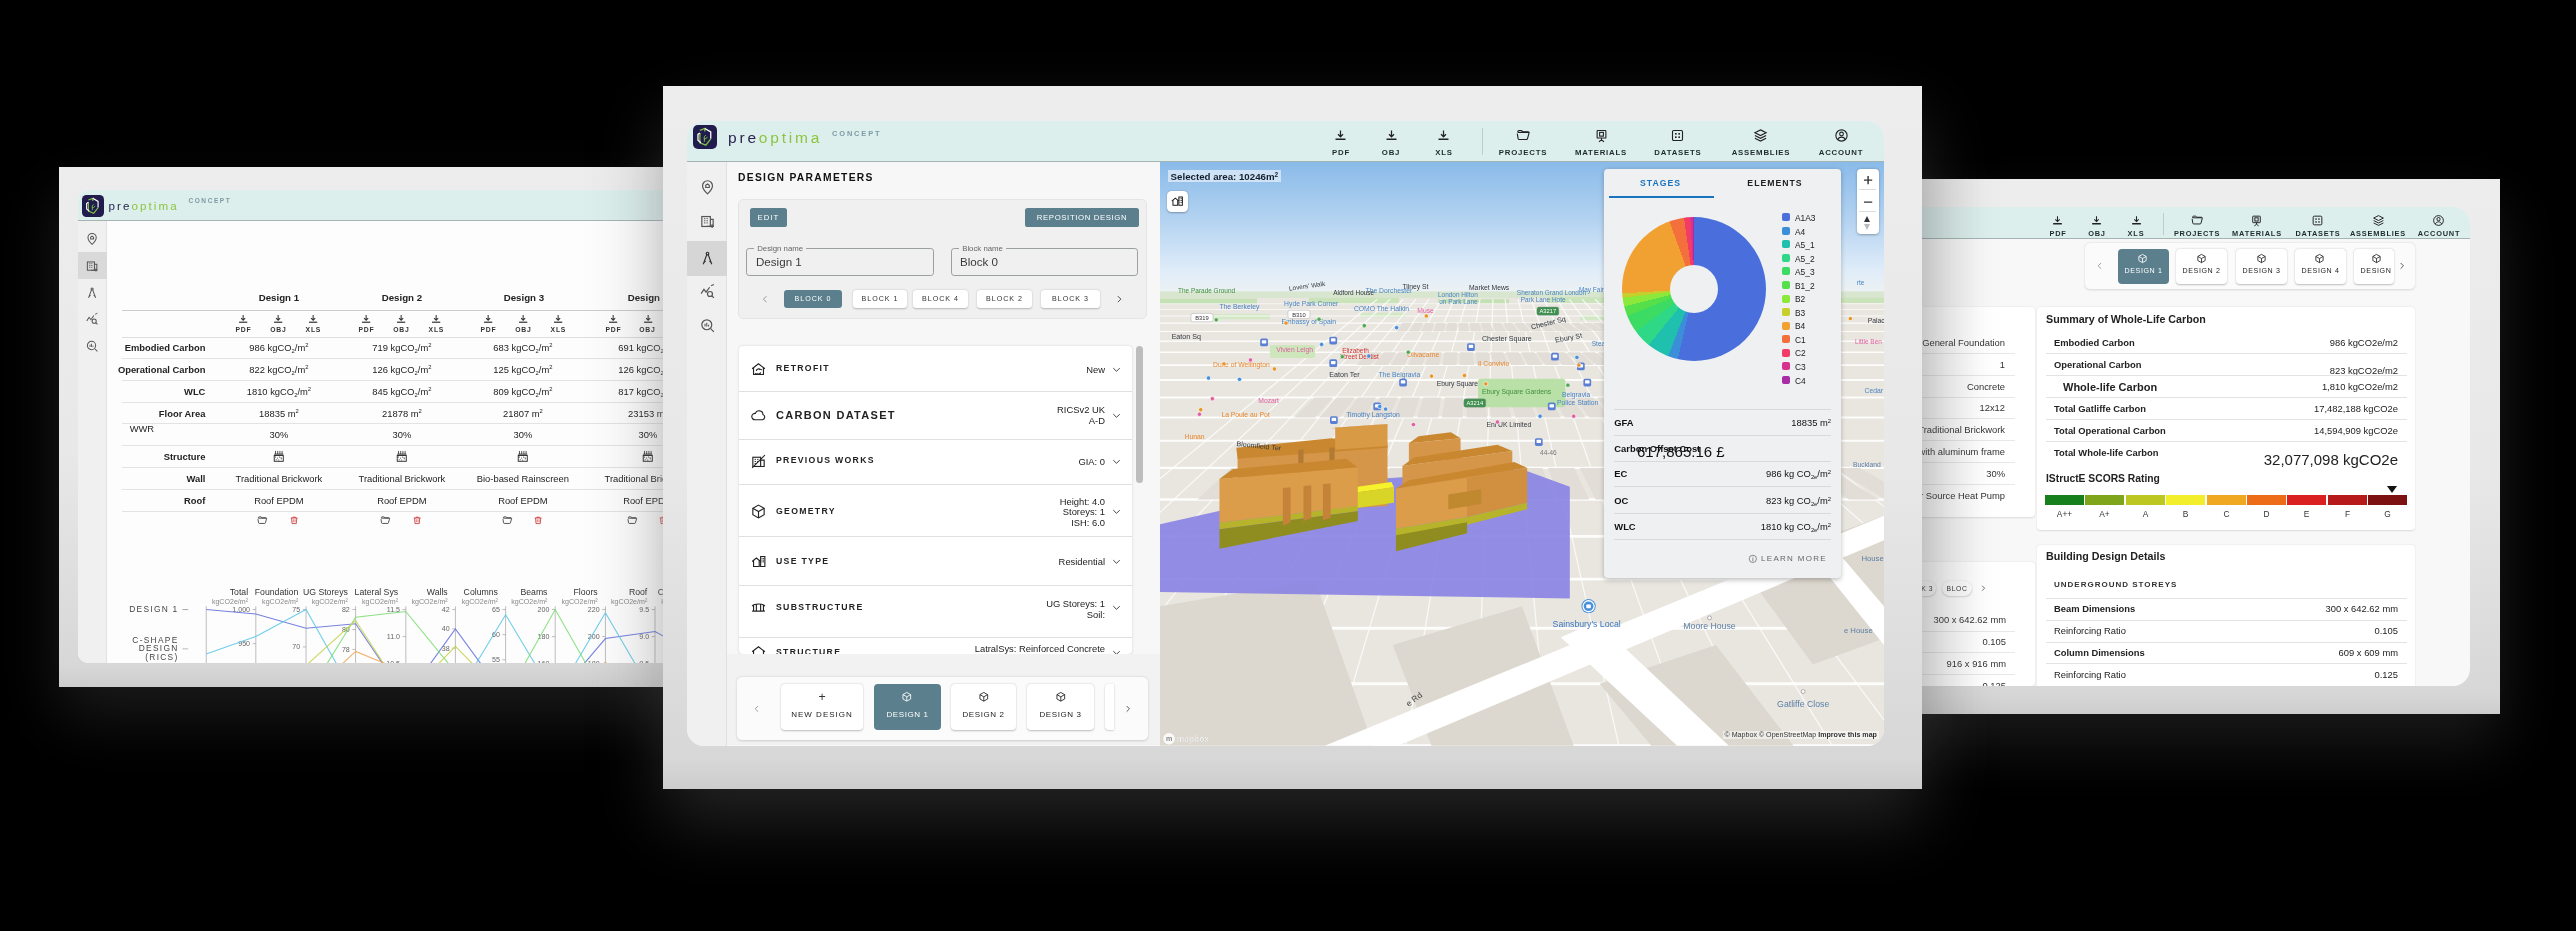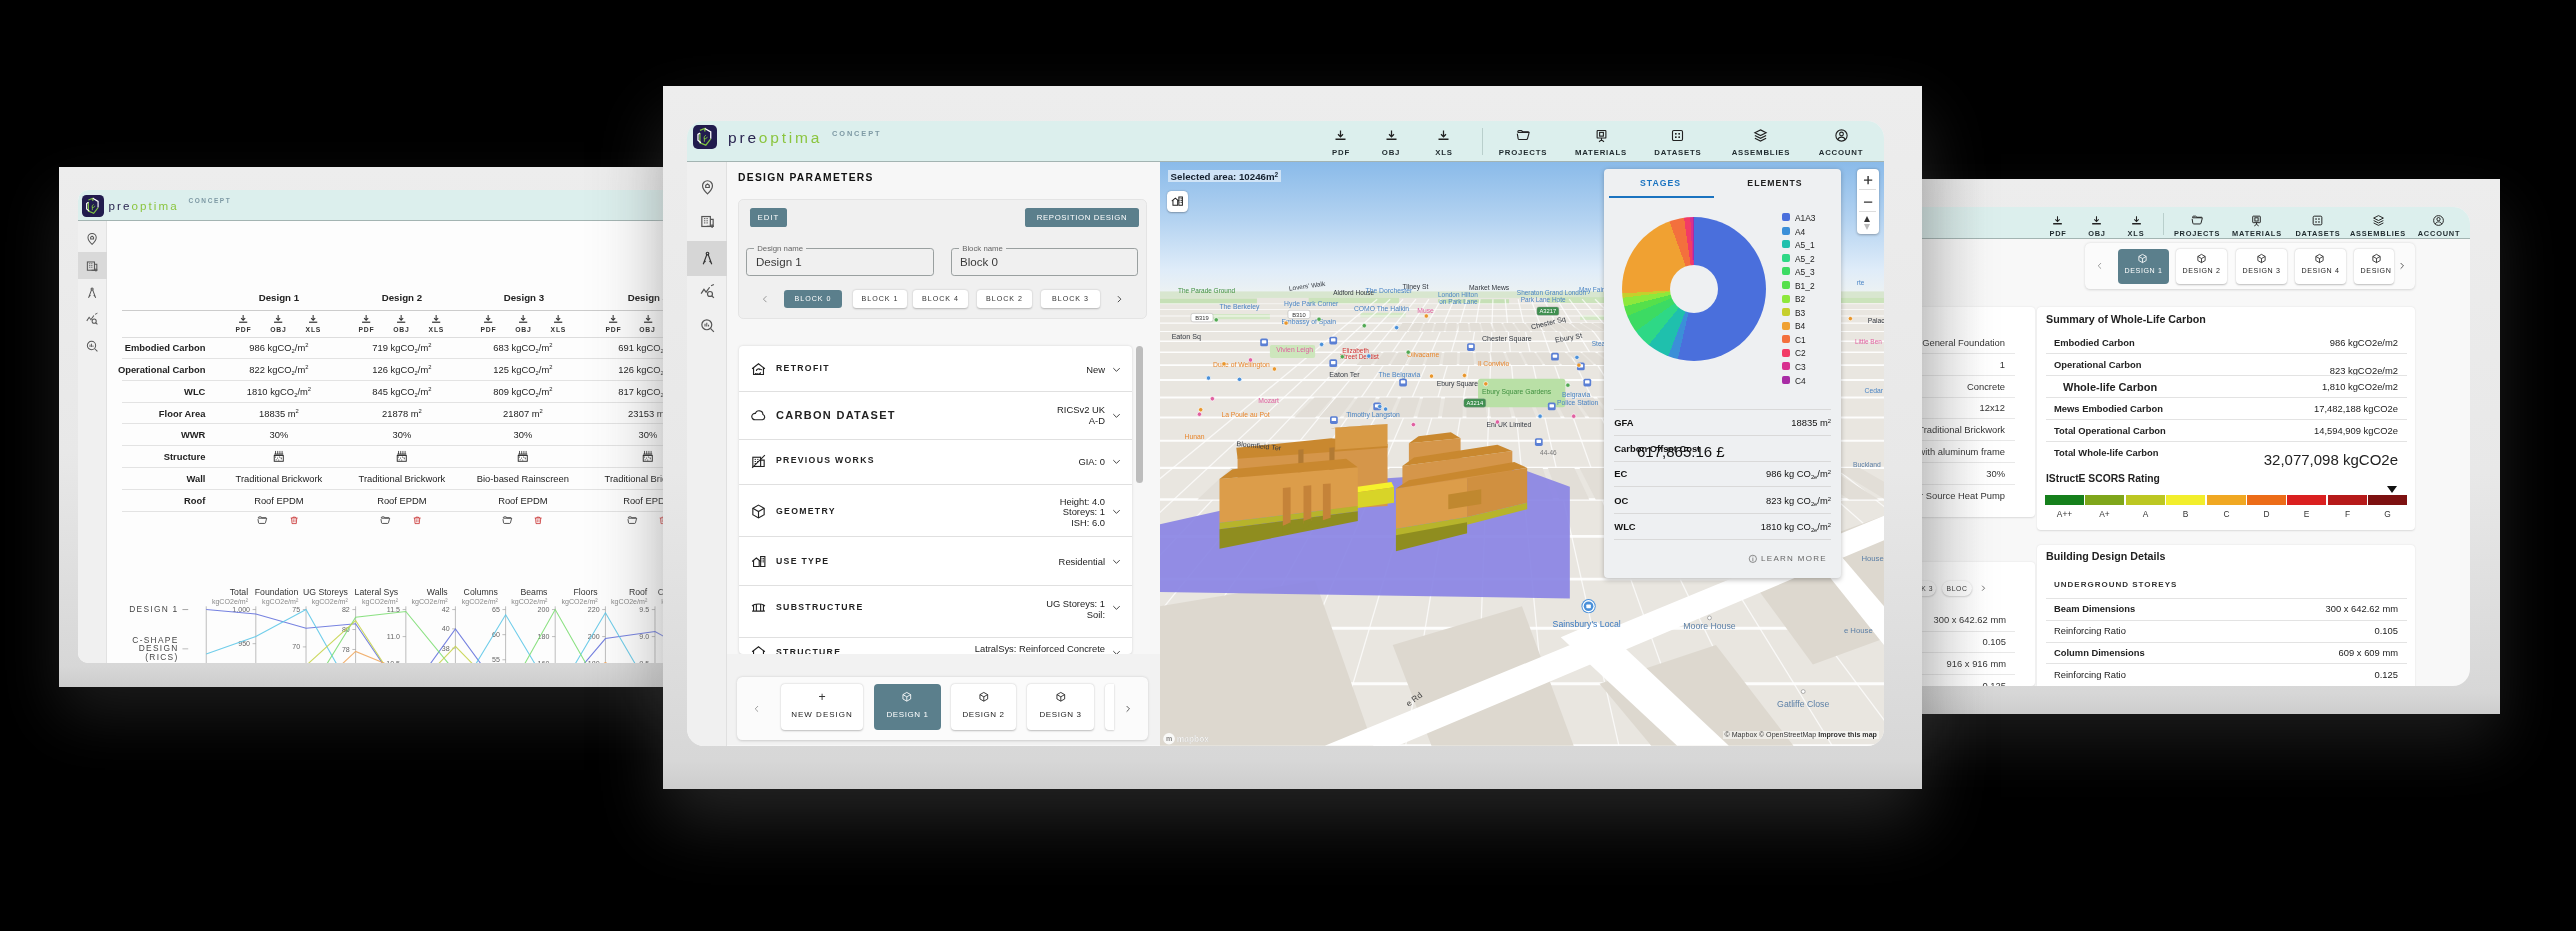--- a/index.html
+++ b/index.html
@@ -137,21 +137,21 @@
 <div class="a" style="left:0;top:196px;width:127px;text-align:right;font-size:9.4px;font-weight:700;color:#222">WLC</div>
 <div class="a" style="left:139px;top:196px;width:123px;text-align:center;font-size:9.4px;color:#222">1810 kgCO<span style="font-size:5.8px;vertical-align:-1.9px">2</span>/m<span style="font-size:5.8px;vertical-align:3.9px">2</span></div>
 <div class="a" style="left:262px;top:196px;width:123px;text-align:center;font-size:9.4px;color:#222">845 kgCO<span style="font-size:5.8px;vertical-align:-1.9px">2</span>/m<span style="font-size:5.8px;vertical-align:3.9px">2</span></div>
 <div class="a" style="left:383px;top:196px;width:123px;text-align:center;font-size:9.4px;color:#222">809 kgCO<span style="font-size:5.8px;vertical-align:-1.9px">2</span>/m<span style="font-size:5.8px;vertical-align:3.9px">2</span></div>
 <div class="a" style="left:508px;top:196px;width:123px;text-align:center;font-size:9.4px;color:#222">817 kgCO<span style="font-size:5.8px;vertical-align:-1.9px">2</span>/m<span style="font-size:5.8px;vertical-align:3.9px">2</span></div>
 <div class="a" style="left:0;top:218px;width:127px;text-align:right;font-size:9.4px;font-weight:700;color:#222">Floor Area</div>
 <div class="a" style="left:139px;top:218px;width:123px;text-align:center;font-size:9.4px;color:#222">18835 m<span style="font-size:5.8px;vertical-align:3.9px">2</span></div>
 <div class="a" style="left:262px;top:218px;width:123px;text-align:center;font-size:9.4px;color:#222">21878 m<span style="font-size:5.8px;vertical-align:3.9px">2</span></div>
 <div class="a" style="left:383px;top:218px;width:123px;text-align:center;font-size:9.4px;color:#222">21807 m<span style="font-size:5.8px;vertical-align:3.9px">2</span></div>
 <div class="a" style="left:508px;top:218px;width:123px;text-align:center;font-size:9.4px;color:#222">23153 m<span style="font-size:5.8px;vertical-align:3.9px">2</span></div>
-<div class="a" style="left:0;top:239px;width:127px;text-align:right;font-size:9.4px;font-weight:700;color:#222">WWR</div>
+<div class="a" style="left:0;top:233px;width:127px;text-align:center;font-size:9.4px;font-weight:400;color:#222">WWR</div>
 <div class="a" style="left:139px;top:239px;width:123px;text-align:center;font-size:9.4px;color:#222">30%</div>
 <div class="a" style="left:262px;top:239px;width:123px;text-align:center;font-size:9.4px;color:#222">30%</div>
 <div class="a" style="left:383px;top:239px;width:123px;text-align:center;font-size:9.4px;color:#222">30%</div>
 <div class="a" style="left:508px;top:239px;width:123px;text-align:center;font-size:9.4px;color:#222">30%</div>
 <div class="a" style="left:0;top:261px;width:127px;text-align:right;font-size:9.4px;font-weight:700;color:#222">Structure</div>
 <svg class="a" style="left:193px;top:259px" width="15.5" height="15.5" viewBox="0 0 24 24" fill="none" stroke="#222" stroke-width="1.4">
           <path d="M7 3v5M10.4 3v5M13.8 3v5M17.2 3v5" stroke-width="1.2"></path>
           <path d="M5 8h14"></path>
           <rect x="5" y="10" width="14" height="9"></rect>
           <path d="M7 12.5h.01M10 14h.01M13 12.5h.01M16 15h.01M8 16.5h.01M12 17h.01M15.5 13.5h.01" stroke-width="1.6" stroke-linecap="round"></path>
@@ -465,21 +465,21 @@
 <div class="a" style="left:158px;top:106px;font-size:10.7px;font-weight:700;color:#222">Summary of Whole-Life Carbon</div>
 <div class="a" style="left:166px;top:130px;font-size:9.4px;font-weight:700;color:#222">Embodied Carbon</div>
 <div class="a" style="left:316px;top:130px;width:194px;text-align:right;font-size:9.4px;color:#222">986 kgCO2e/m2</div>
 <div class="a" style="left:158px;top:146px;width:361px;height:0.6px;background:#e3e3e3"></div>
 <div class="a" style="left:166px;top:152px;font-size:9.4px;font-weight:700;color:#222">Operational Carbon</div>
 <div class="a" style="left:316px;top:158px;width:194px;text-align:right;font-size:9.4px;color:#222">823 kgCO2e/m2</div>
 <div class="a" style="left:158px;top:168px;width:361px;height:0.6px;background:#e3e3e3"></div>
 <div class="a" style="left:175px;top:174px;font-size:11px;font-weight:700;color:#222">Whole-life Carbon</div>
 <div class="a" style="left:316px;top:174px;width:194px;text-align:right;font-size:9.4px;color:#222">1,810 kgCO2e/m2</div>
 <div class="a" style="left:158px;top:190px;width:361px;height:0.6px;background:#e3e3e3"></div>
-<div class="a" style="left:166px;top:196px;font-size:9.4px;font-weight:700;color:#222">Mews Embodied Carbon</div>
+<div class="a" style="left:166px;top:196px;font-size:9.4px;font-weight:700;color:#222">Total Gatliffe Carbon</div>
 <div class="a" style="left:316px;top:196px;width:194px;text-align:right;font-size:9.4px;color:#222">17,482,188 kgCO2e</div>
 <div class="a" style="left:158px;top:212px;width:361px;height:0.6px;background:#e3e3e3"></div>
 <div class="a" style="left:166px;top:218px;font-size:9.4px;font-weight:700;color:#222">Total Operational Carbon</div>
 <div class="a" style="left:316px;top:218px;width:194px;text-align:right;font-size:9.4px;color:#222">14,594,909 kgCO2e</div>
 <div class="a" style="left:158px;top:234px;width:361px;height:0.6px;background:#e3e3e3"></div>
 <div class="a" style="left:166px;top:240px;font-size:9.4px;font-weight:700;color:#222">Total Whole-life Carbon</div>
 <div class="a" style="left:316px;top:244px;width:194px;text-align:right;font-size:15px;color:#222">32,077,098 kgCO2e</div>
 <div class="a" style="left:158px;top:266px;font-size:10.3px;font-weight:700;color:#222">IStructE SCORS Rating</div>
 <div class="a" style="left:157px;top:288px;width:39px;height:9.7px;background:#15801c"></div>
 <div class="a" style="left:197px;top:288px;width:39px;height:9.7px;background:#7fa61b"></div>

